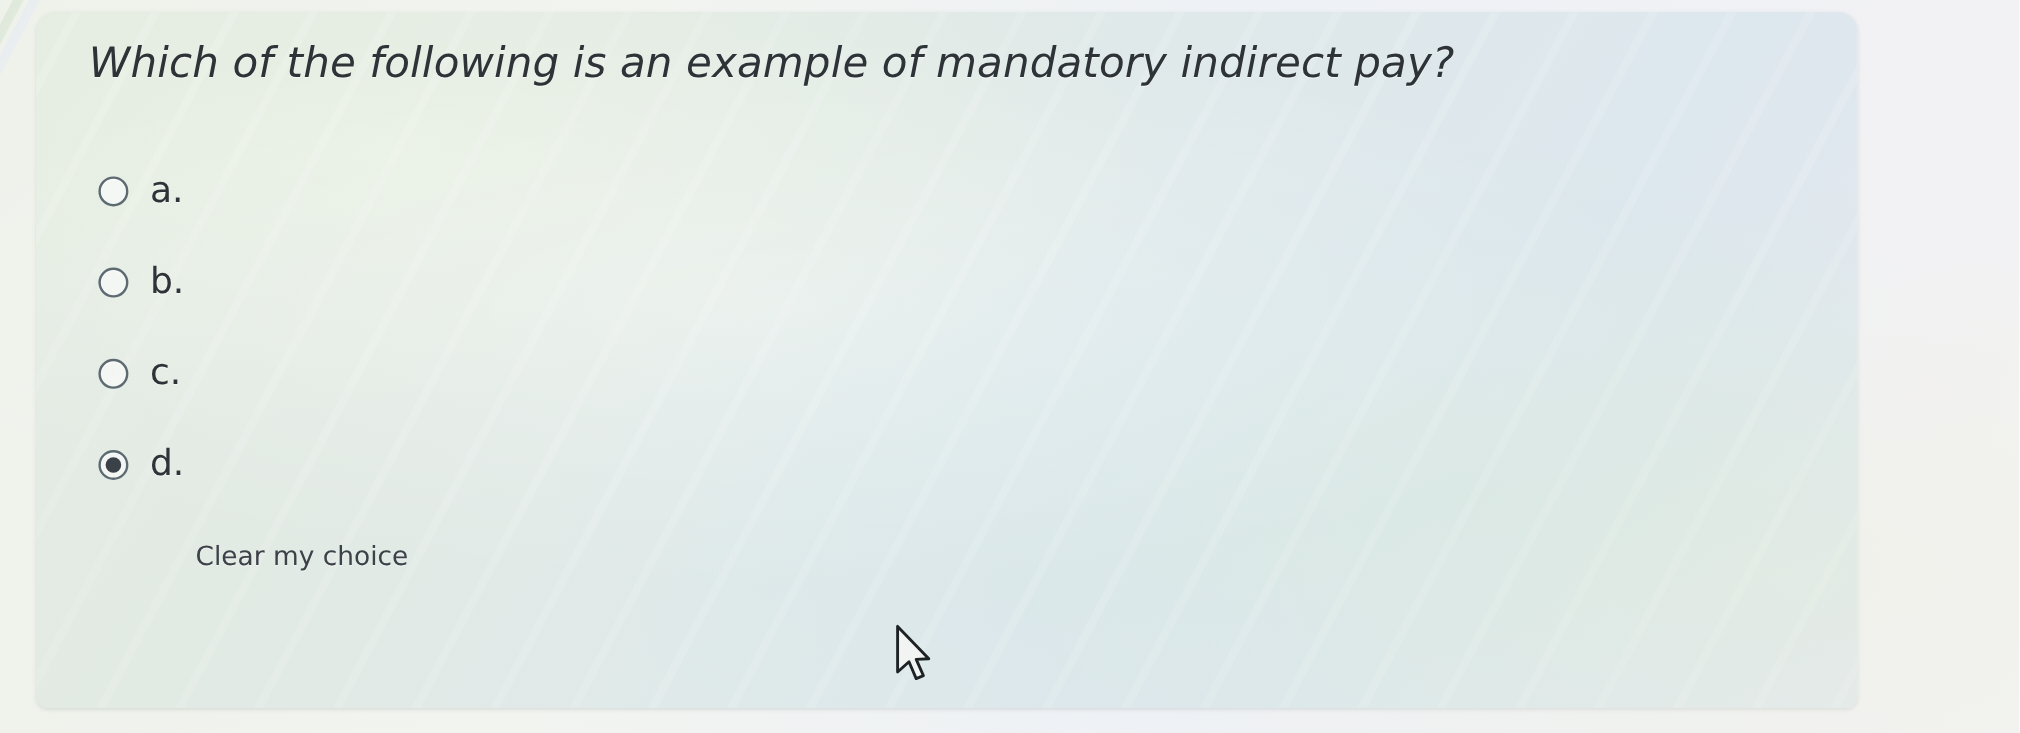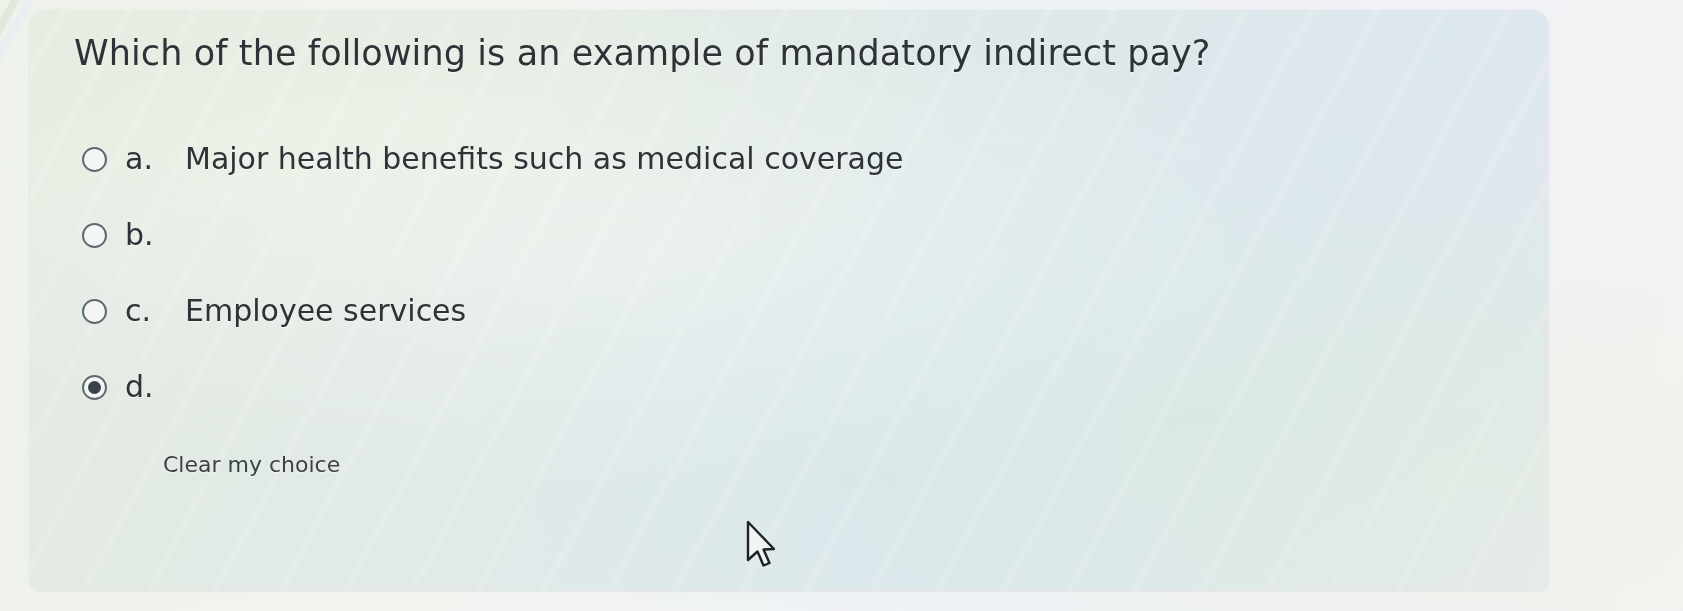--- a/index.html
+++ b/index.html
@@ -85,20 +85,21 @@
   .question-text {
     position: absolute;
     left: 44px;
     top: 22px;
     font-size: 35px;
     line-height: 1.25;
     color: #2e3338;
     letter-spacing: 0.1px;
     white-space: nowrap;
     text-shadow: 0 1px 0 rgba(255,255,255,0.55);
+    font-style: italic;
   }
 
   
   .answers {
     position: absolute;
     left: 52px;
     top: 128px;
     width: 1300px;
   }
 
@@ -185,32 +186,30 @@
 
     <div class="card-inner">
 
       <div class="question-text">Which of the following is an example of mandatory indirect pay?</div>
 
       <div class="answers">
 
         <div class="answer-row">
           <span class="radio"></span>
           <span class="answer-letter">a.</span>
-          <span class="answer-label">Major health benefits such as medical coverage</span>
         </div>
 
         <div class="answer-row">
           <span class="radio"></span>
           <span class="answer-letter">b.</span>
         </div>
 
         <div class="answer-row">
           <span class="radio"></span>
           <span class="answer-letter">c.</span>
-          <span class="answer-label">Employee services</span>
         </div>
 
         <div class="answer-row">
           <span class="radio checked"></span>
           <span class="answer-letter">d.</span>
         </div>
 
       </div>
 
       <div class="clear-choice">Clear my choice</div>

